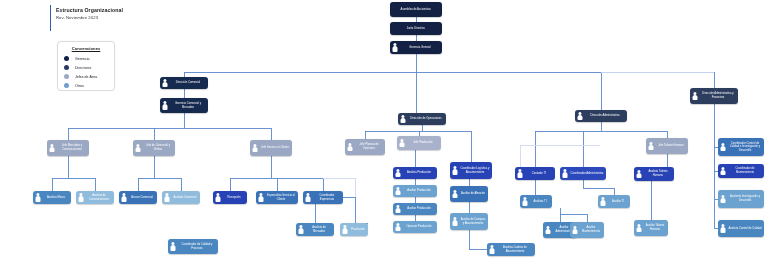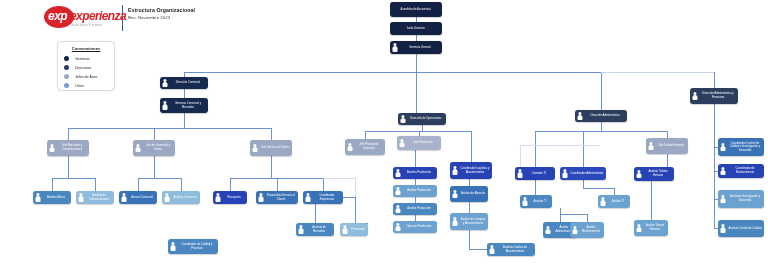--- a/index.html
+++ b/index.html
@@ -166,26 +166,20 @@
     <g stroke="#cfd9ee" stroke-width="0.9" fill="none" shape-rendering="crispEdges">
       <line x1="323" y1="178" x2="355" y2="178"></line>
       <line x1="355" y1="178" x2="355" y2="197"></line>
       <line x1="601" y1="72" x2="714" y2="72"></line>
       <line x1="520" y1="145" x2="600" y2="145"></line>
       <line x1="520" y1="145" x2="520" y2="167"></line>
     </g>
   </svg>
 
   <div class="header">
-    <div class="logo">
-      <div class="logo-ellipse"></div>
-      <div class="logo-exp">exp</div>
-      <div class="logo-word">experienza</div>
-      <div class="logo-tag">Nada para ti mismo</div>
-    </div>
     <div class="divider"></div>
     <div class="title-block">
       <div class="title-main">Estructura Organizacional</div>
       <div class="title-sub">Rev. Noviembre 2023</div>
     </div>
   </div>
 
   <div class="legend">
     <div class="legend-title">Convenciones</div>
     <div class="legend-items" id="legend-items">

